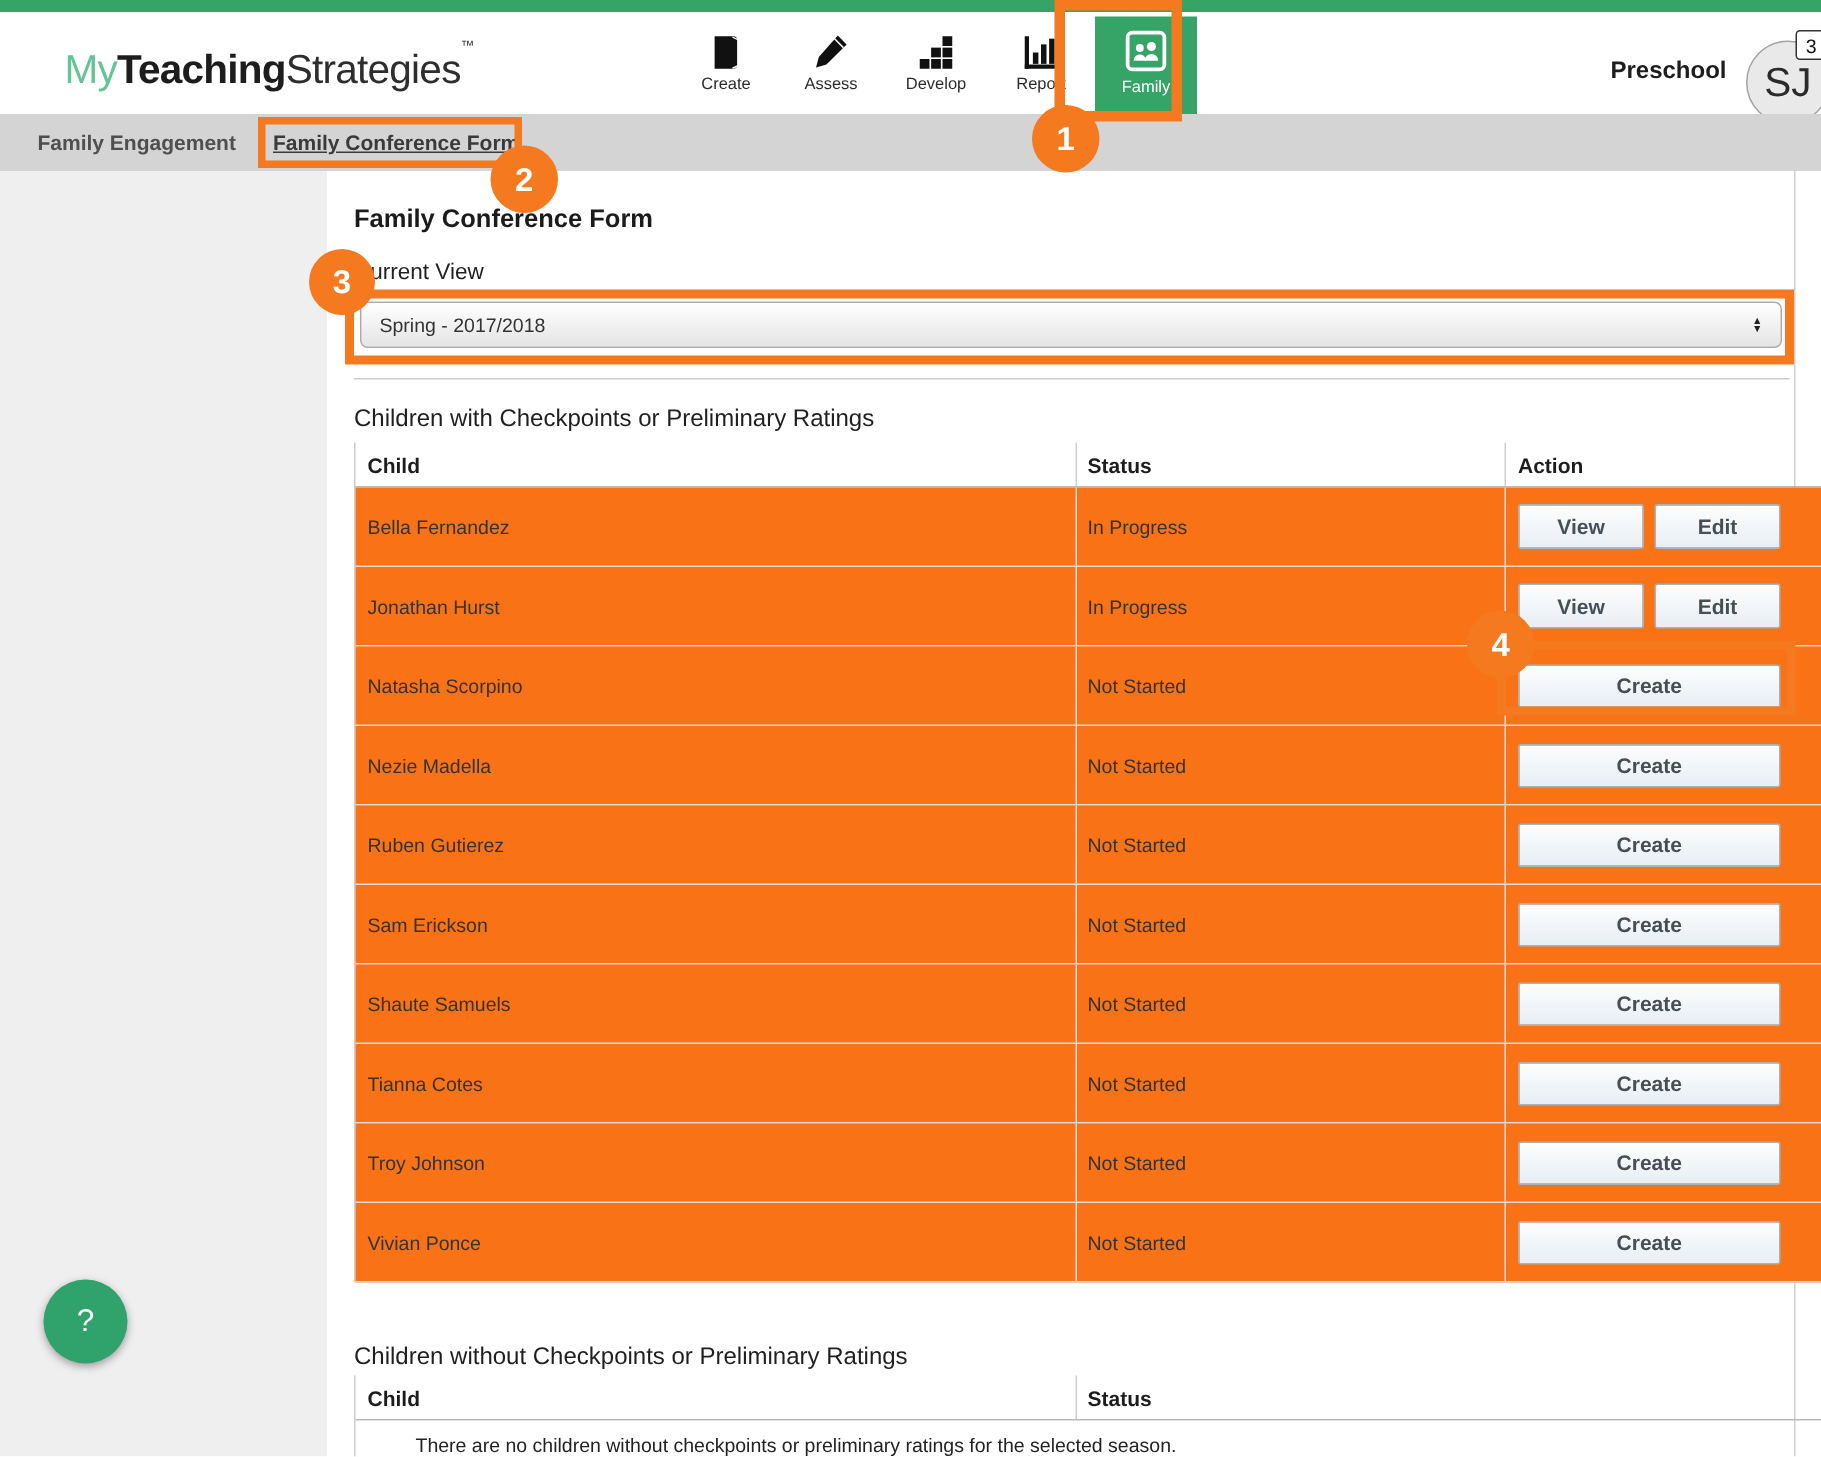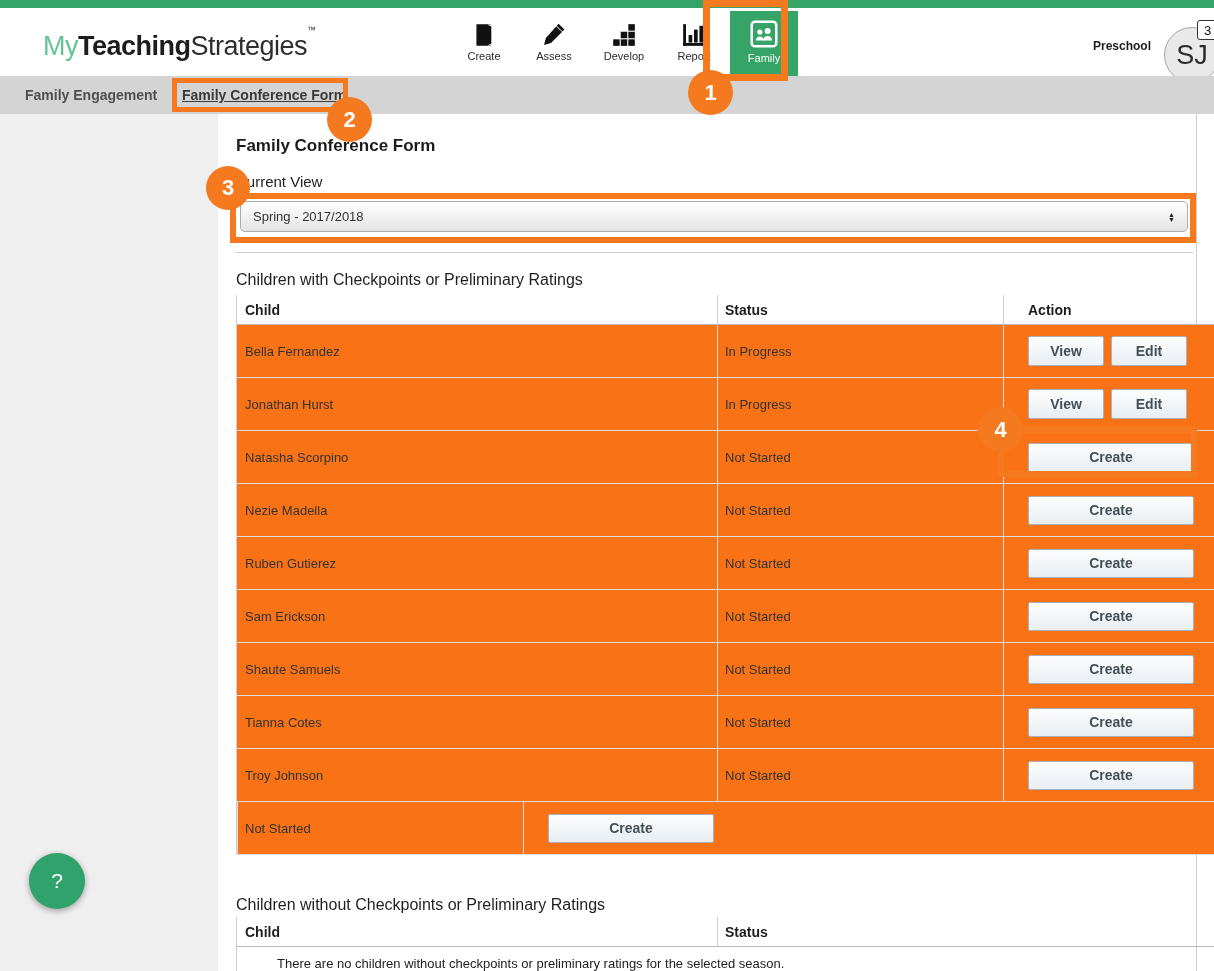--- a/index.html
+++ b/index.html
@@ -22,21 +22,21 @@
   .nav-item svg { display:block; margin:6px auto 2px auto; }
   .nav-label { font-size:11px; color:#2b2b2b; }
   .nav-teach   { left:436px; }
   .nav-assess  { left:506px; }
   .nav-develop { left:576px; }
   .nav-report  { left:646px; }
   .nav-family { position:absolute; left:712px; top:3px; width:68px; height:69px; background:#36A466; text-align:center; cursor:pointer; }
   .nav-family svg { display:block; margin:8px auto 3px auto; }
   .nav-family .nav-label { color:#fff; }
 
-  .context-label { position:absolute; right:81px; top:31px; font-size:12px; font-weight:700; color:#1d1d1d; }
+  .context-label { position:absolute; right:81px; top:31px; font-size:16px; font-weight:700; color:#1d1d1d; }
   .avatar { position:absolute; left:1146px; top:19px; width:56px; height:56px; border-radius:50%;
             background:#E9E9E9; border:1px solid #a3a3a3; color:#2b2b2b; font-size:27px;
             display:flex; align-items:center; justify-content:center; cursor:pointer; }
   .avatar-badge { position:absolute; left:1179px; top:12px; width:21px; height:20px; background:#fff;
                   border:1.5px solid #333; border-radius:3px; font-size:13px; color:#111;
                   display:flex; align-items:center; justify-content:center; z-index:5; }
 
   
   .subnav { position:absolute; left:0; top:76px; width:1214px; height:38px; background:#D4D4D4; }
   .subnav-item { position:absolute; top:0; height:38px; display:flex; align-items:center;
@@ -66,21 +66,21 @@
   
   .table { position:absolute; left:236px; width:1114px; border-left:1px solid #CCC; border-right:1px solid #CCC; }
   .table1 { top:295px; }
   .table2 { top:917px; }
   .t-header { display:flex; height:30px; border-bottom:1px solid #B9B9B9; }
   .t-header .cell { font-weight:700; font-size:14px; color:#1d1d1d; display:flex; align-items:center; }
   .t-row { display:flex; height:53px; border-bottom:1px solid #DDD; background:#f97316; }
   .cell { display:flex; align-items:center; font-size:13px; color:#333; }
   .child-cell  { width:480px; padding-left:8px; }
   .status-cell { width:286px; padding-left:7px; border-left:1px solid #DDD; }
-  .action-cell { width:191px; padding-left:24px; border-left:1px solid #DDD; align-items:center; }
+  .action-cell { width:191px; padding-left:8px; border-left:1px solid #DDD; align-items:center; }
   .table2 .status-cell { width:477px; }
   .t-header .status-cell, .t-header .action-cell { border-left:1px solid #CFCFCF; }
   .empty-row { display:flex; height:40px; border-bottom:1px solid #DDD; align-items:flex-start; }
   .empty-row .msg { padding:9px 0 0 8px; font-size:13px; color:#222;margin-left:32px; }
 
   .btn { font-family:"Liberation Sans", sans-serif; font-size:14px; font-weight:700; color:#454F58;
          background:linear-gradient(#FDFDFD,#E8EEF3); border:1px solid #A9B2BA; border-radius:2px;
          cursor:pointer; height:30px; width:85px; margin-right:7px; }
   .btn.create-btn { width:175px; height:29px; margin-right:0; }
 
@@ -269,20 +269,21 @@
           </div>
         </div>
         <div class="t-row">
           <div class="cell child-cell">Troy Johnson</div>
           <div class="cell status-cell">Not Started</div>
           <div class="cell action-cell">
             <button class="btn create-btn">Create</button>
           </div>
         </div>
         <div class="t-row">
+          <div class="cell child-cell">Vivian Ponce</div>
           <div class="cell status-cell">Not Started</div>
           <div class="cell action-cell">
             <button class="btn create-btn">Create</button>
           </div>
         </div>
       </div>
   </div>
 
   <div class="section-heading sec2-heading">Children without Checkpoints or Preliminary Ratings</div>
 

